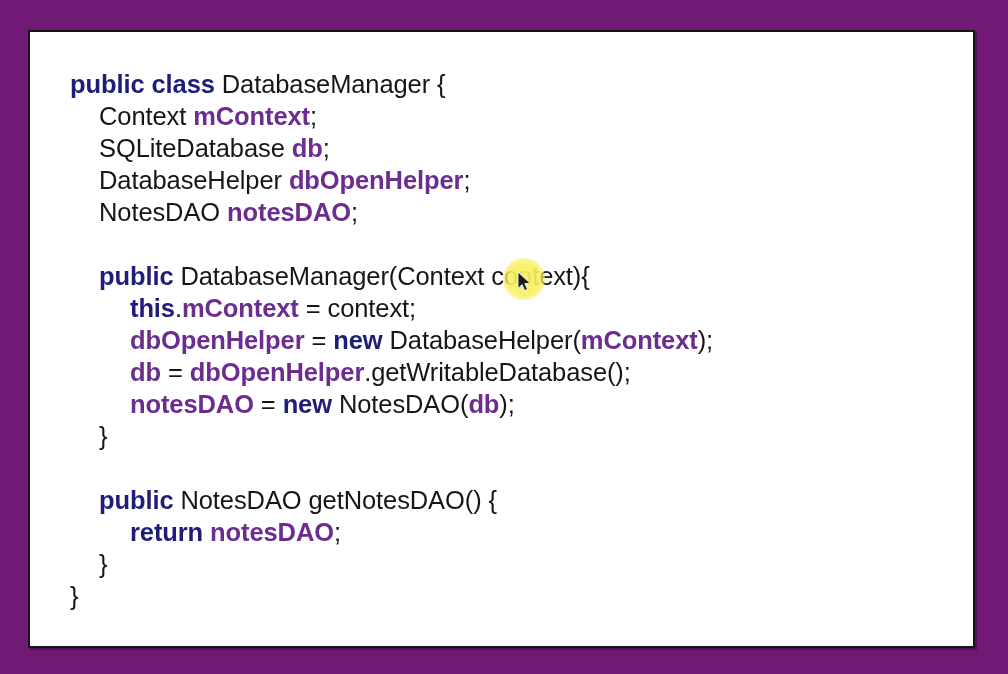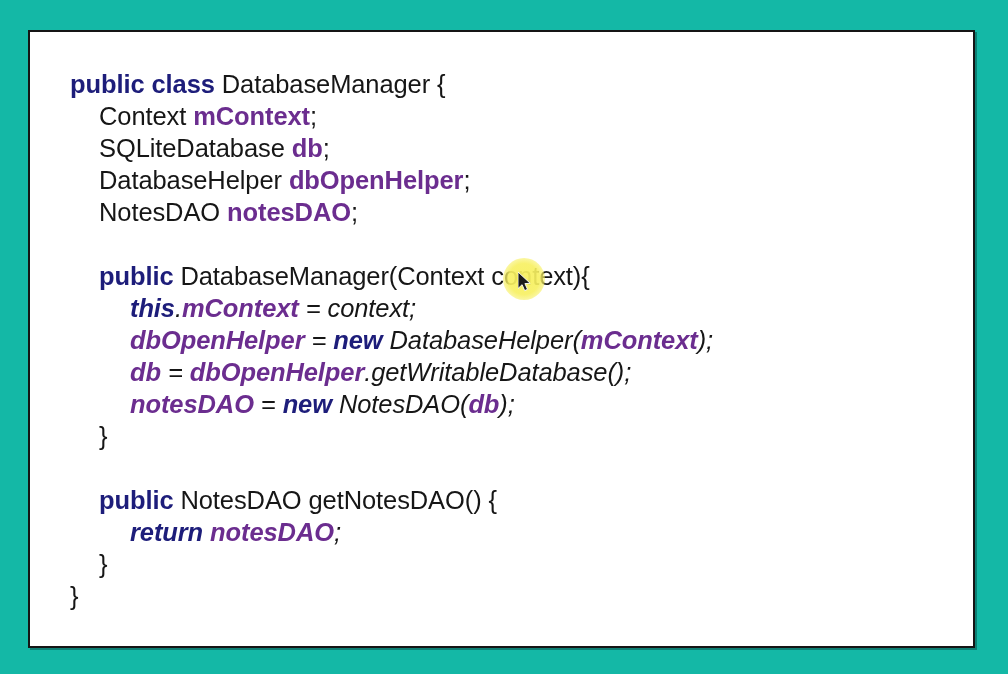--- a/index.html
+++ b/index.html
@@ -13,21 +13,21 @@
     height: 674px;
     overflow: hidden;
     font-family: "Liberation Sans", sans-serif;
     -webkit-font-smoothing: antialiased;
   }
 
   #screen {
     position: relative;
     width: 1008px;
     height: 674px;
-    background: #14b8a6;
+    background: #701a75;
   }
 
   
   #code-frame {
     position: absolute;
     left: 28px;
     top: 30px;
     width: 947px;
     height: 618px;
     box-sizing: border-box;
@@ -52,21 +52,21 @@
     height: 32px;
     white-space: pre;
   }
   .code-line.blank {
     height: 32px;
   }
 
   
   .ind-0 { padding-left: 0px; }
   .ind-1 { padding-left: 29px; }
-  .ind-2 { padding-left: 60px; font-style: italic; }
+  .ind-2 { padding-left: 60px; }
 
   
   .tok-kw    { color: #1d1d7a; font-weight: bold; }
   .tok-ident { color: #6b2d8f; font-weight: bold; }
   .tok-plain { color: #161616; font-weight: normal; }
 
   
   #cursor-highlight {
     position: absolute;
     left: 501px;

